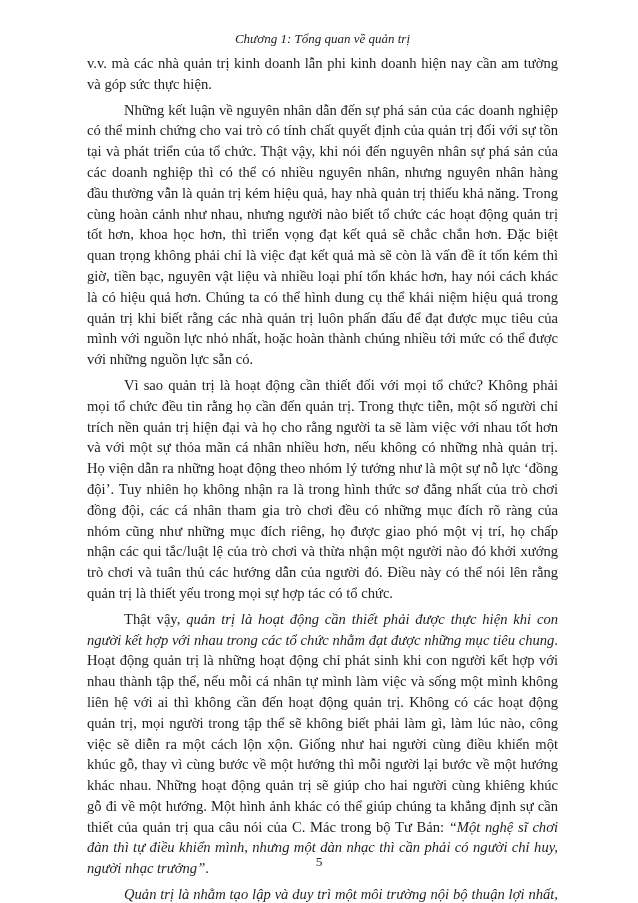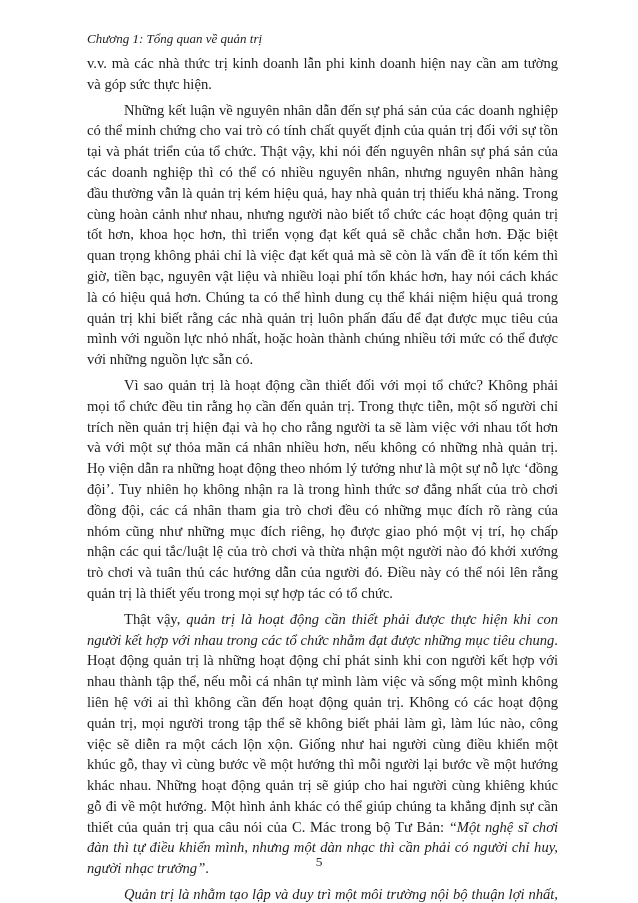--- a/index.html
+++ b/index.html
@@ -22,20 +22,21 @@
     top: 31px;
     left: 87px;
     width: 471px;
   }
   .running-header {
     font-style: italic;
     font-size: 13px;
     line-height: 16px;
     margin: 0 0 6px 0;
     color: #222222;
+    text-align: center;
   }
   .para {
     margin: 0 0 5px 0;
     font-size: 14.6px;
     line-height: 20.8px;
     text-align: justify;
     color: #1e1e1e;
   }
   .para.indent {
     text-indent: 37px;
@@ -54,21 +55,21 @@
     color: #2a2a2a;
   }
 </style>
 </head>
 <body>
 
 <div class="page">
   <div class="content">
     <div class="running-header">Chương 1: Tổng quan về quản trị</div>
 
-    <p class="para"><span>v.v. mà các nhà thức trị kinh doanh lẫn phi kinh doanh hiện nay cần am tường và góp sức thực hiện.</span></p>
+    <p class="para"><span>v.v. mà các nhà quản trị kinh doanh lẫn phi kinh doanh hiện nay cần am tường và góp sức thực hiện.</span></p>
 
     <p class="para indent"><span>Những kết luận về nguyên nhân dẫn đến sự phá sản của các doanh nghiệp có thể minh chứng cho vai trò có tính chất quyết định của quản trị đối với sự tồn tại và phát triển của tổ chức. Thật vậy, khi nói đến nguyên nhân sự phá sản của các doanh nghiệp thì có thể có nhiều nguyên nhân, nhưng nguyên nhân hàng đầu thường vẫn là quản trị kém hiệu quả, hay nhà quản trị thiếu khả năng. Trong cùng hoàn cảnh như nhau, nhưng người nào biết tổ chức các hoạt động quản trị tốt hơn, khoa học hơn, thì triển vọng đạt kết quả sẽ chắc chắn hơn. Đặc biệt quan trọng không phải chỉ là việc đạt kết quả mà sẽ còn là vấn đề ít tốn kém thì giờ, tiền bạc, nguyên vật  liệu và nhiều loại phí tổn khác hơn, hay nói cách khác là có hiệu quả hơn. Chúng ta có thể hình dung cụ thể khái niệm hiệu quả trong quản trị khi biết rằng các nhà quản trị luôn phấn đấu để đạt được mục tiêu của mình với nguồn lực nhỏ nhất, hoặc hoàn thành chúng nhiều tới mức có thể được với những nguồn lực sẵn có.</span></p>
 
     <p class="para indent"><span>Vì sao quản trị là hoạt động cần thiết đối với mọi tổ chức? Không phải mọi tổ chức đều tin rằng họ cần đến quản trị. Trong thực tiễn, một số người chỉ trích nền quản trị hiện đại và họ cho rằng người ta sẽ làm việc với nhau tốt hơn và với một sự thỏa mãn cá nhân nhiều hơn, nếu không có những nhà quản trị. Họ viện dẫn ra những hoạt động theo nhóm lý tưởng như là một sự nỗ lực ‘đồng đội’. Tuy nhiên họ không nhận ra là trong hình thức sơ đẳng nhất của trò chơi đồng đội, các cá nhân tham gia trò chơi đều có những mục đích rõ ràng của nhóm cũng như những mục đích riêng, họ được giao phó một vị trí, họ chấp nhận các qui tắc/luật lệ của trò chơi và thừa nhận một người nào đó khởi xướng trò chơi và tuân thủ các hướng dẫn của người đó. Điều này có thể nói lên rằng quản trị là thiết yếu trong mọi sự hợp tác có tổ chức.</span></p>
 
     <p class="para indent"><span>Thật vậy, </span><span class="it">quản trị là hoạt động cần thiết phải được thực hiện khi con người kết hợp với nhau trong các tổ chức nhằm đạt được những mục tiêu chung</span><span>. Hoạt động quản trị là những hoạt động chỉ phát sinh khi con người kết hợp với nhau thành tập thể, nếu mỗi cá nhân tự mình làm việc và sống một mình không liên hệ với ai thì không cần đến hoạt động quản trị. Không có các hoạt động quản trị, mọi người trong tập thể sẽ không biết phải làm gì, làm lúc nào, công việc sẽ diễn ra một cách lộn xộn. Giống như hai người cùng điều khiển một khúc gỗ, thay vì cùng bước về một hướng thì mỗi người lại bước về một hướng khác nhau. Những hoạt động quản trị sẽ giúp cho hai người cùng khiêng khúc gỗ đi về một hướng. Một hình ảnh khác có thể giúp chúng ta khẳng định sự cần thiết của quản trị qua câu nói của C. Mác trong bộ Tư Bản: </span><span class="it">“Một nghệ sĩ chơi đàn thì tự điều khiển mình, nhưng một dàn nhạc thì cần phải có người chỉ huy, người nhạc trưởng”</span><span>.</span></p>
 
     <p class="para indent it"><span>Quản trị là nhằm tạo lập và duy trì một môi trường nội bộ thuận lợi nhất, trong đó các cá nhân làm việc theo nhóm có thể đạt được một hiệu suất cao nhất nhằm hoàn thành mục tiêu chung của tổ chức.</span></p>
   </div>
 

